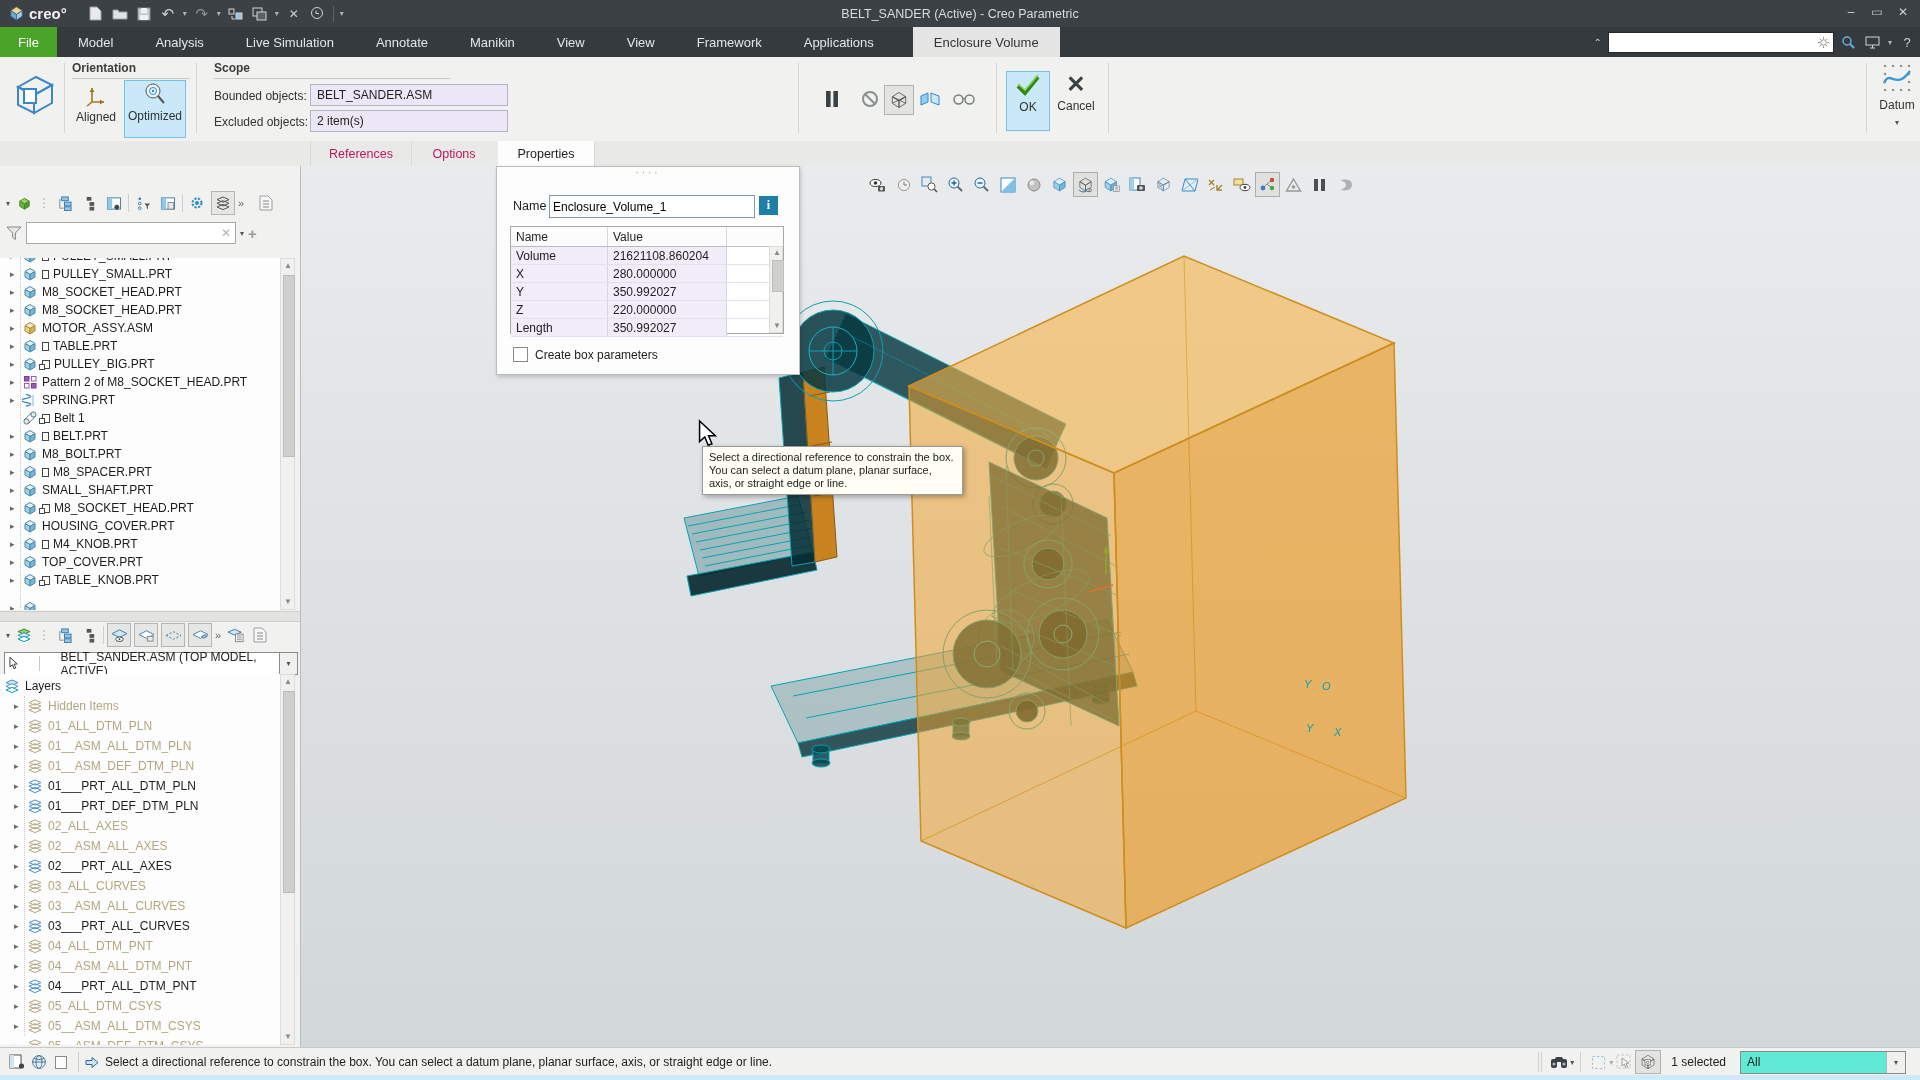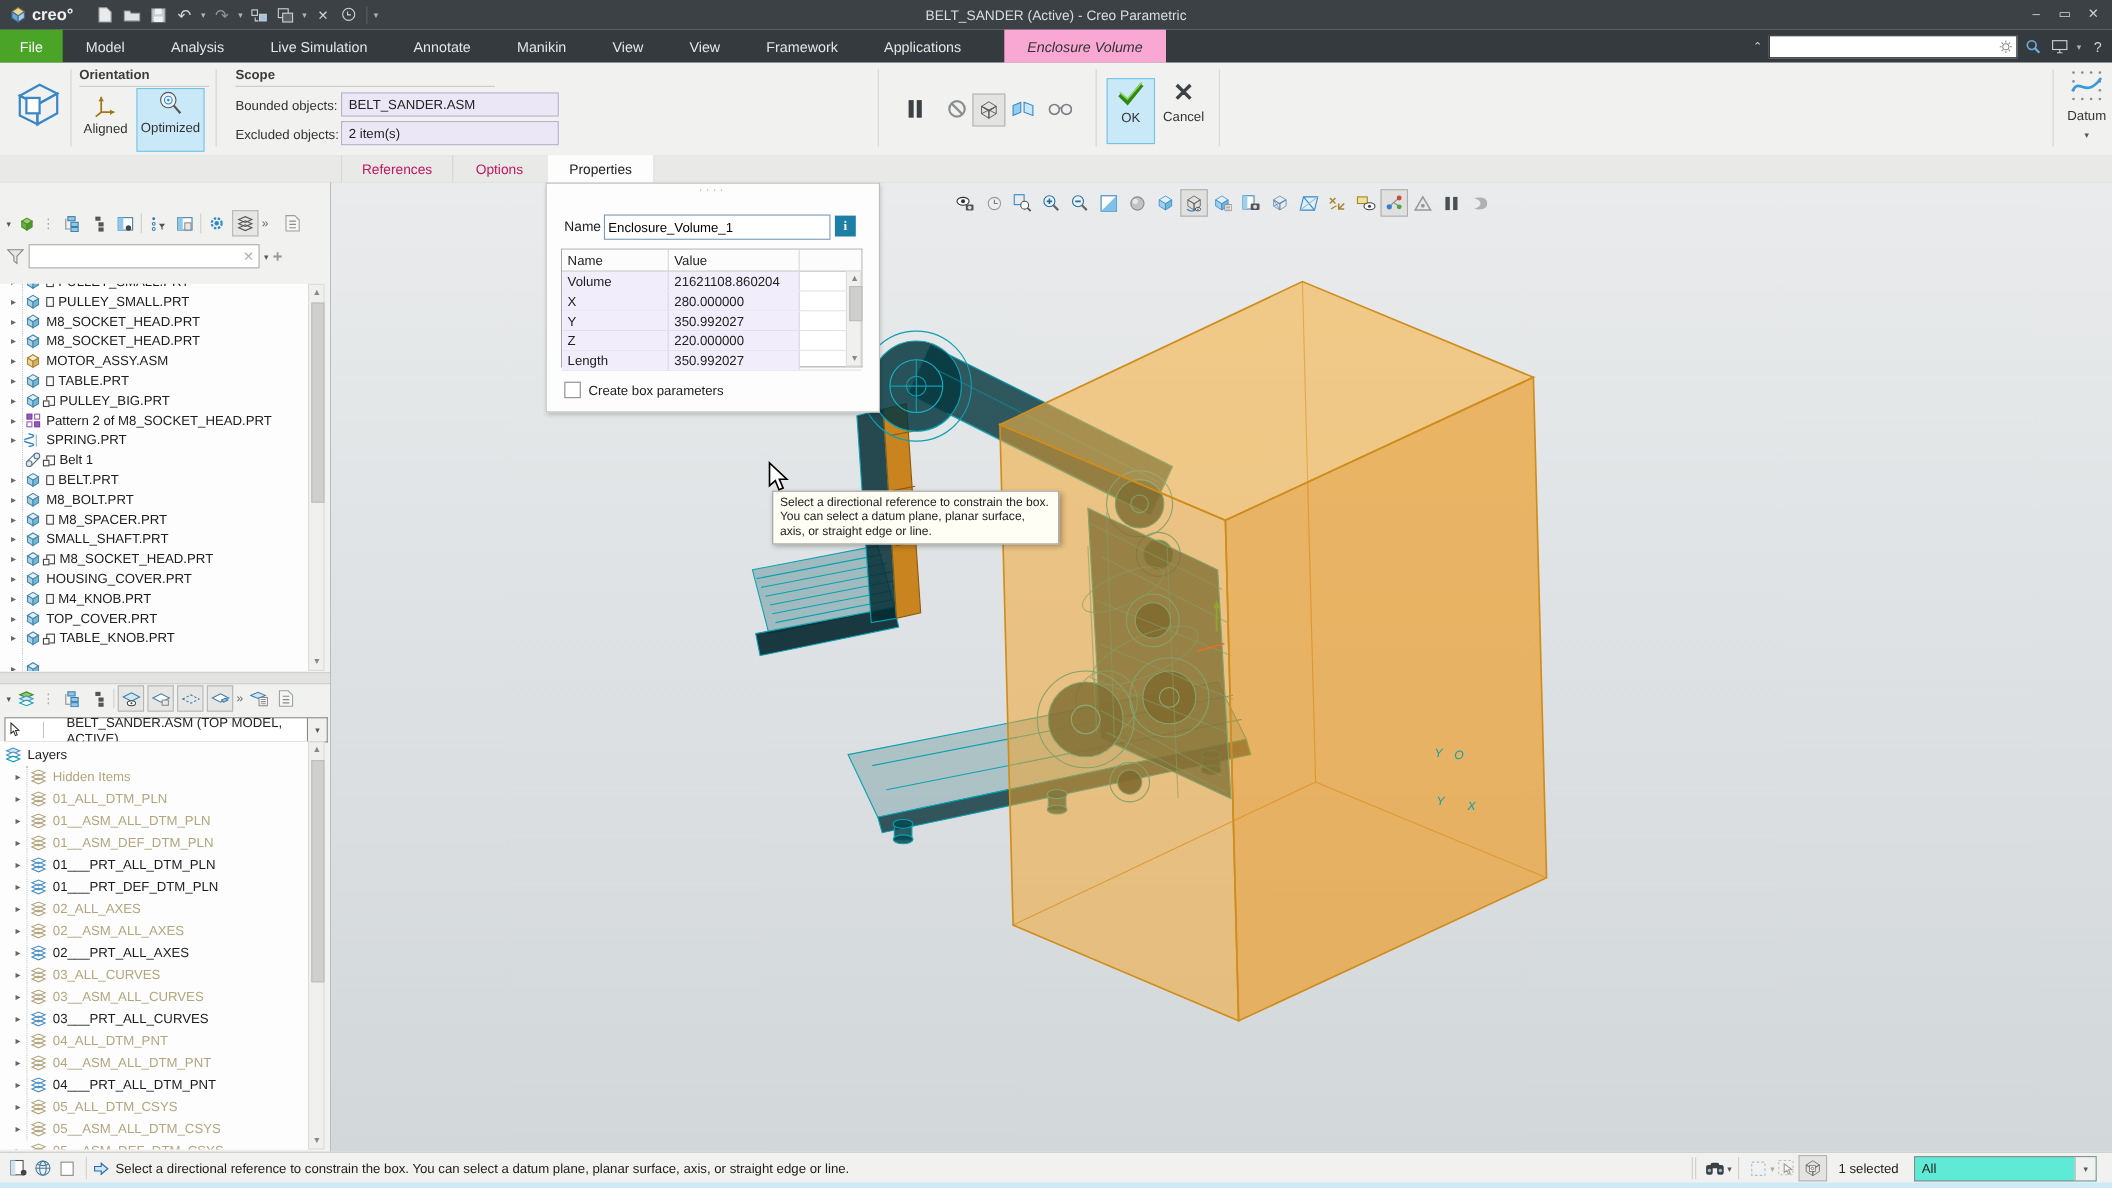--- a/index.html
+++ b/index.html
@@ -12,21 +12,21 @@
   .qat{display:flex;align-items:center;gap:6px;margin-left:20px}
   .qic{width:18px;height:18px;display:inline-flex;align-items:center;justify-content:center;color:#cfd3d5;font-size:13px}
   .caret{color:#aeb4b7;font-size:8px}
   .wtitle{position:absolute;left:0;right:0;text-align:center;color:#d9dcdd;font-size:12.5px;pointer-events:none}
   .winbtns{position:absolute;right:4px;top:0;display:flex}
   .winbtn{width:26px;height:24px;color:#cfd3d5;display:flex;align-items:center;justify-content:center;font-size:12px}
   
   .tabbar{position:absolute;top:27px;left:0;width:1920px;height:30px;background:#343a3e;display:flex;align-items:stretch}
   .tab{padding:0 21px;display:flex;align-items:center;color:#e3e6e7;font-size:13px}
   .tab.file{background:#4aa427;color:#fff;padding:0 18px}
-  .tab.active{background:#f9a8d4;color:#333;font-style:italic}
+  .tab.active{background:#e5e5e5;color:#333;}
   .tabbar-right{position:absolute;right:0;top:0;height:30px;display:flex;align-items:center;gap:6px;padding-right:4px}
   .collapse{color:#cfd3d5;font-size:10px}
   .searchbox{width:218px;height:19px;background:#fff;border:1px solid #23282b;display:flex;align-items:center;justify-content:flex-end;padding:0 3px}
   
   .ribbon{position:absolute;top:57px;left:0;width:1920px;height:84px;background:#f1f1f0;border-bottom:1px solid #d2d2d2}
   .vsep{position:absolute;top:6px;height:70px;width:1px;background:#d5d5d4}
   .grouplabel{position:absolute;font-weight:bold;color:#3c3c3c;font-size:12px}
   .groupline{position:absolute;height:1px;background:#c9c9c8}
   .rbtn{position:absolute;display:flex;flex-direction:column;align-items:center;justify-content:flex-start;gap:2px;font-size:12px;color:#333}
   .rbtn.pressed{background:#c9e9f8;border:1px solid #74c2e8}

